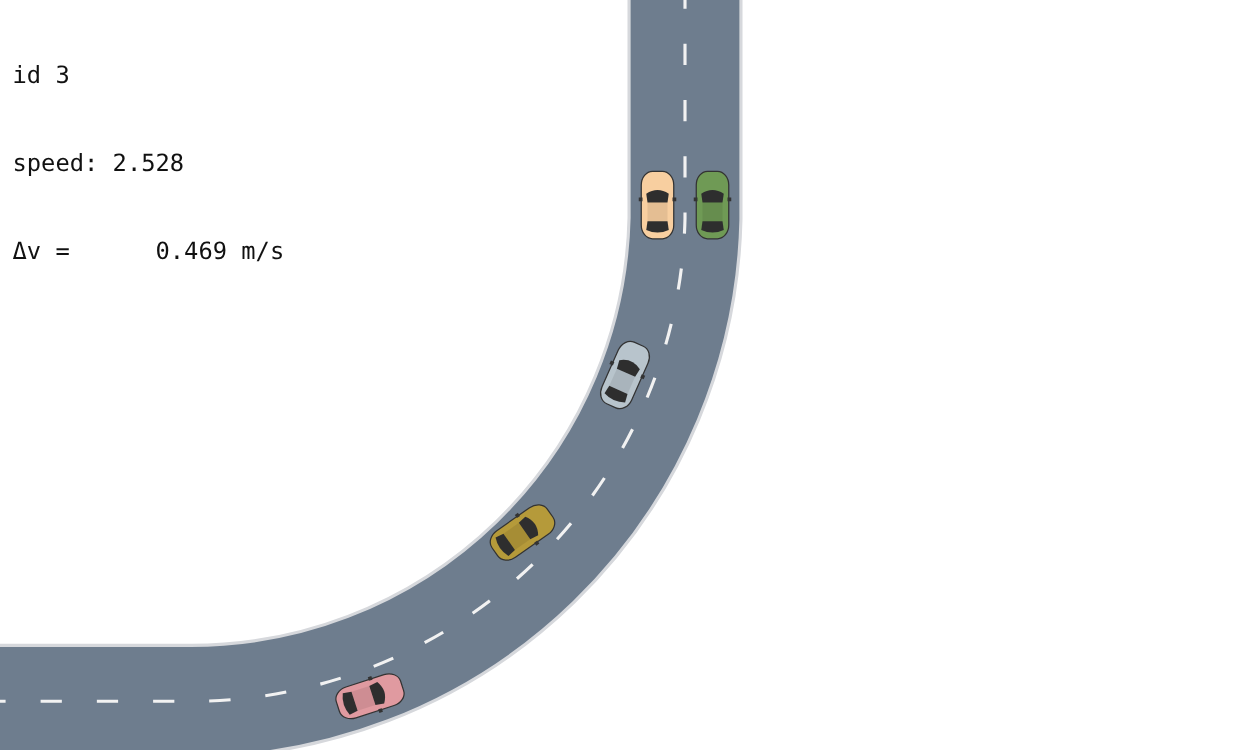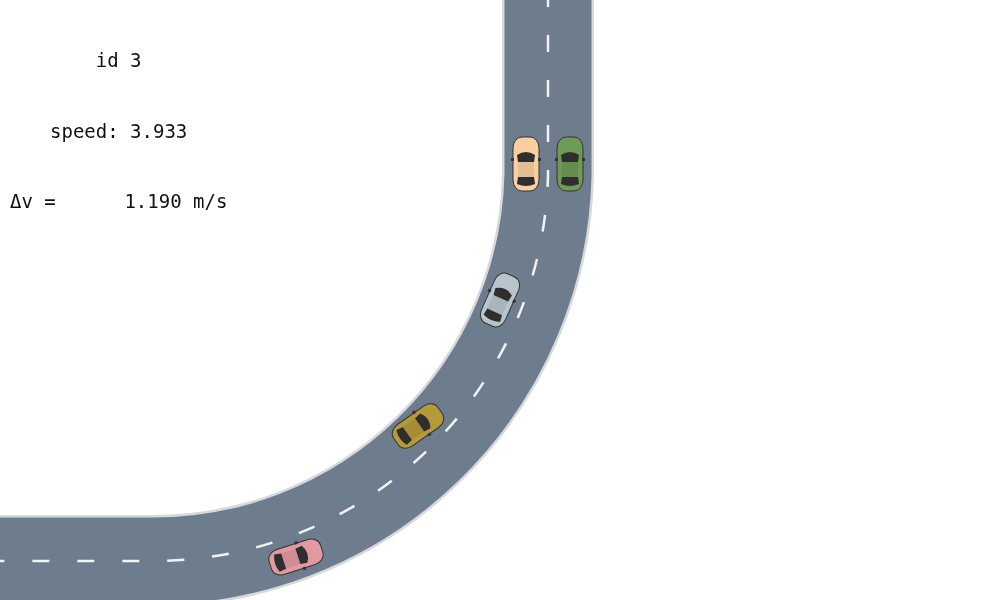--- a/index.html
+++ b/index.html
@@ -1,18 +1,18 @@
 <!DOCTYPE html>
 <html><head>
 <meta charset="utf-8">
 <style>
   html,body{margin:0;padding:0;background:#fff;}
   body{width:1000px;height:600px;overflow:hidden;position:relative;}
   #scene{position:absolute;left:0;top:0;}
-  .info{position:absolute;left:10px;top:2px;font-family:"DejaVu Sans Mono",monospace;font-size:19px;line-height:23.5px;color:#111;white-space:pre;text-align:center;}
+  .info{position:absolute;left:10px;top:2px;font-family:"DejaVu Sans Mono",monospace;font-size:19px;line-height:23.5px;color:#111;white-space:pre;}
 </style>
 </head>
 <body>
 
 <svg id="scene" width="1000" height="600" viewBox="0 0 1000 600">
   <defs>
     <g id="car">
       <rect x="-13" y="-27" width="26" height="54" rx="9" ry="11" stroke="#333" stroke-width="1"></rect>
       <path d="M-9,-9 Q0,-15 9,-9 L8,-2 L-8,-2 Z" fill="#2e2e2e"></path>
       <path d="M-8,13 L8,13 L9,20 Q0,24 -9,20 Z" fill="#2e2e2e"></path>
@@ -42,15 +42,15 @@
         <use href="#car" fill="#b59a3a"></use>
       </g>
     <g transform="translate(296,557) rotate(72)">
         <use href="#car" fill="#e09aa0"></use>
       </g>
   </g>
 </svg>
 
 <div class="info">
   <div>id 3</div>
-  <div>speed: 3.933</div>
-  <div>Δv =      1.190 m/s</div>
+  <div>speed: 2.528</div>
+  <div>Δv =      0.469 m/s</div>
 </div>
 
 </body></html>

